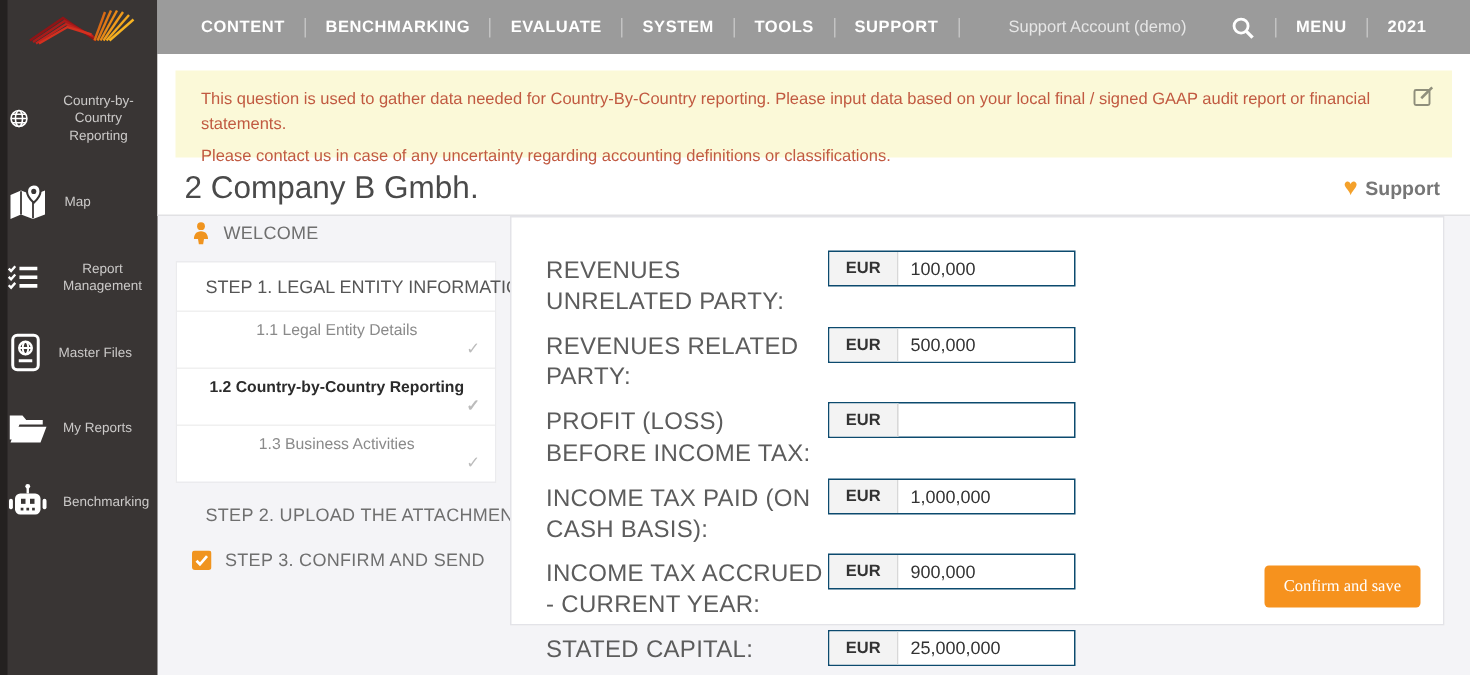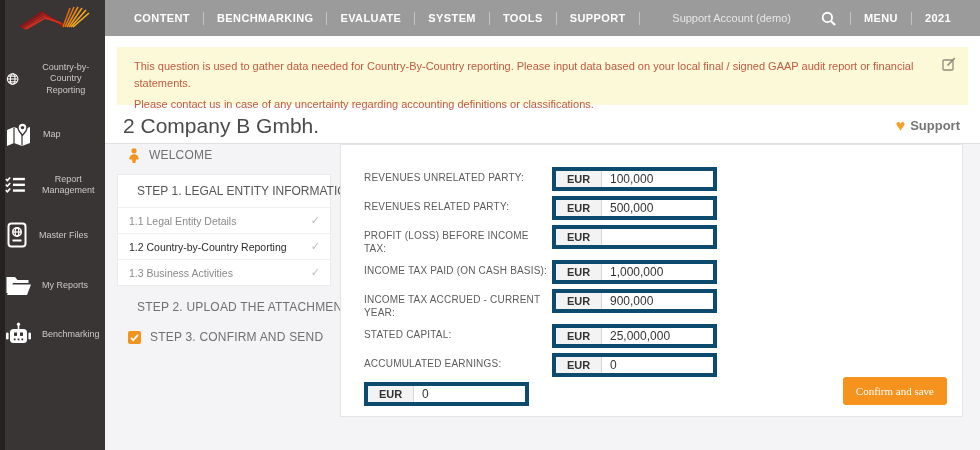--- a/index.html
+++ b/index.html
@@ -48,33 +48,33 @@
   .body-gray { position:absolute; left:0; top:92px; width:875px; height:306px; }
 
   
   .step-nav { position:absolute; left:12px; top:18px; width:214px; font-size:12px; }
   .step-row { display:flex; align-items:center; gap:9px; padding:0 0 0 11px;
     height:18px; color:#6f6f6f; letter-spacing:.2px; cursor:pointer; white-space:nowrap; }
   .step1-block { background:#fff; border:1px solid #ebebee; margin:10px 0 12px; }
   .step1-head { display:flex; align-items:center; gap:9px; padding:9px 10px;
     color:#565656; cursor:pointer; white-space:nowrap; }
   .sub-item { display:flex; align-items:center; padding:6px 10px 6px 11px;
-    border-top:1px solid #f0f0f0; font-size:10.5px; color:#8a8a8a; cursor:pointer; }
-  .sub-item.active { color:#2b2b2b; font-weight:normal;align-items:flex-end; }
+    border-top:1px solid #f0f0f0; font-size:10.5px; color:#8a8a8a; cursor:pointer;flex-direction:column; }
+  .sub-item.active { color:#2b2b2b; font-weight:bold; }
   .sub-item .check { margin-left:auto; color:#bcbcbc; font-size:11px; }
   .step-row.mt { margin-top:12px;text-align:right; }
 
   
   .form-card { position:absolute; left:235px; top:16px; width:623px; height:273px;
     background:#fff; border:1px solid #e3e3e8; padding:22px 0 0 23px; }
   .f-row { display:flex; margin-bottom:5px; }
-  .f-label { width:188px; padding-top:4px; font-size:10px; color:#5c5c5c;
+  .f-label { width:188px; padding-top:4px; font-size:16px; color:#5c5c5c;
     letter-spacing:.2px; line-height:1.3; }
   .in-group { display:flex; width:165px; height:24px;
-    border:4px solid #0c4a6e; background:#fff; }
+    border:1px solid #0c4a6e; background:#fff; }
   .cur { width:46px; background:#f3f3f3; border-right:1px solid #d8d8d8;
     display:flex; align-items:center; justify-content:center;
     font-size:11px; font-weight:bold; color:#333; }
   .in-group input { flex:1; border:none; outline:none; padding:0 8px;
     font-size:12px; color:#333; font-family:"Liberation Sans", sans-serif; min-width:0; }
   .save-btn { position:absolute; right:15px; bottom:11px; background:#f6921e;
     color:#fff; border:none; border-radius:3px; font-size:11px; padding:8px 13px;
     cursor:pointer; font-family:Liberation Serif, serif; }
 </style>
 </head>

